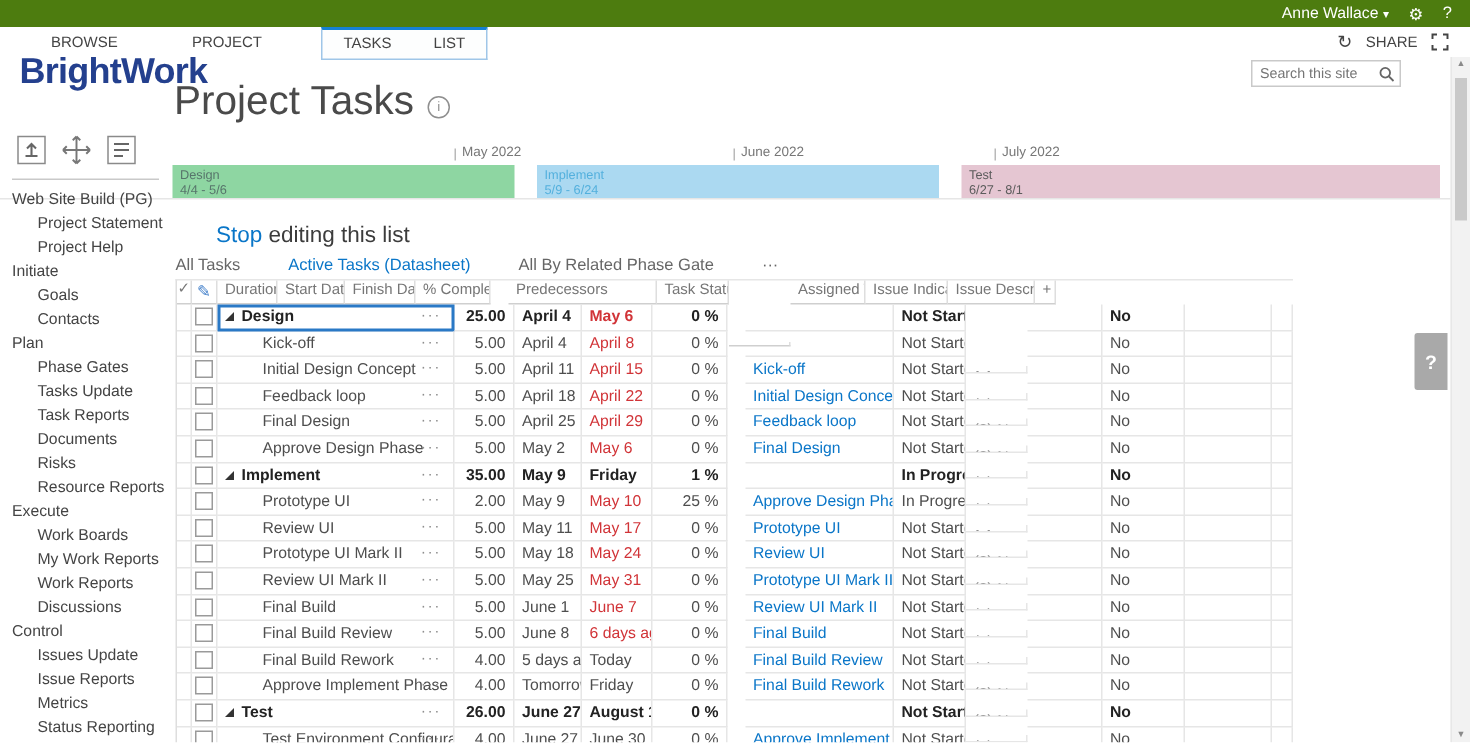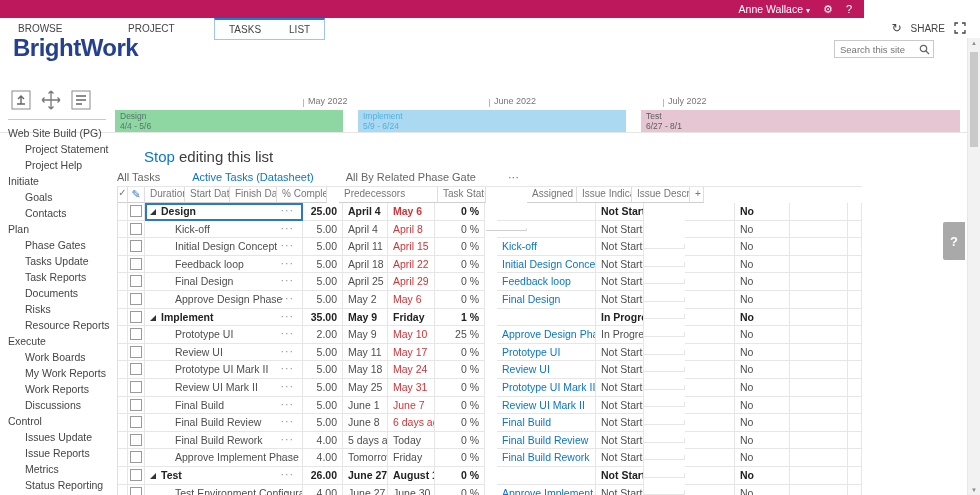--- a/index.html
+++ b/index.html
@@ -1,29 +1,29 @@
 <!DOCTYPE html>
 <html><head>
 <meta charset="utf-8">
 <style>
   html,body{margin:0;padding:0;background:#fff;}
   #app{position:relative;width:980px;height:495px;overflow:hidden;background:#fff;
        font-family:"Liberation Sans","DejaVu Sans",sans-serif;color:#444;}
 
   
-  .suitebar{position:absolute;left:0;top:0;width:864px;height:18px;background:#be185d;
+  .suitebar{position:absolute;left:0;top:0;width:980px;height:18px;background:#4d7c0f;
     display:flex;justify-content:flex-end;align-items:center;gap:13px;box-sizing:border-box;
     padding-right:12px;color:#fff;font-size:10.5px;}
   .suitebar .caret{font-size:8px;margin-left:3px;}
   .sb-ico{color:#fff;font-size:11px;cursor:pointer;}
 
   
   .ribbon{position:absolute;left:0;top:18px;width:980px;height:21px;background:#fff;}
   .rtab{position:absolute;top:3px;font-size:10px;color:#444;padding:2px 6px;white-space:nowrap;}
-  .t0{left:12px;} .t1{left:122px;}
+  .t0{left:28px;} .t1{left:122px;}
   .tabgroup{position:absolute;left:214px;top:0;height:19px;border:1px solid #9fc6e8;border-top:2px solid #1581d4;
     display:flex;align-items:center;background:#fdfefe;}
   .tabgroup .rtab{position:static;padding:2px 14px;text-align:right;}
   .share-cluster{position:absolute;right:14px;top:3px;display:flex;align-items:center;gap:9px;
     font-size:10px;color:#444;}
   .sync-ico{font-size:12px;color:#444;}
 
   
   .brand{position:absolute;left:13px;top:34px;font-size:24px;font-weight:bold;color:#24408e;letter-spacing:-0.5px;}
   .topnav{position:absolute;left:117px;top:43px;display:flex;gap:15px;font-size:10.5px;color:#3c3c3c;white-space:nowrap;}
@@ -117,20 +117,24 @@
     </div>
   </div>
 
   <div class="brand">BrightWork</div>
   <div class="searchbox">
     <input type="text" placeholder="Search this site" style="">
     <svg width="11" height="11" viewBox="0 0 11 11">
       <circle cx="4.5" cy="4.5" r="3.2" fill="none" stroke="#666" stroke-width="1.2"></circle>
       <line x1="7" y1="7" x2="10" y2="10" stroke="#666" stroke-width="1.2"></line>
     </svg>
+  </div>
+  <div class="pagetitle">
+    <span>Project Tasks</span>
+    <span class="info-i">i</span>
   </div>
 
   <div id="timeline">
       <div class="tl-tick" style="left: 303px;"></div>
       <div class="tl-month" style="left: 308px;">May 2022</div>
       <div class="tl-tick" style="left: 489px;"></div>
       <div class="tl-month" style="left: 494px;">June 2022</div>
       <div class="tl-tick" style="left: 663px;"></div>
       <div class="tl-month" style="left: 668px;">July 2022</div>
       <div class="tl-bar" style="left: 115px; width: 228px; background: rgb(142, 214, 162); color: rgb(87, 117, 107);">

